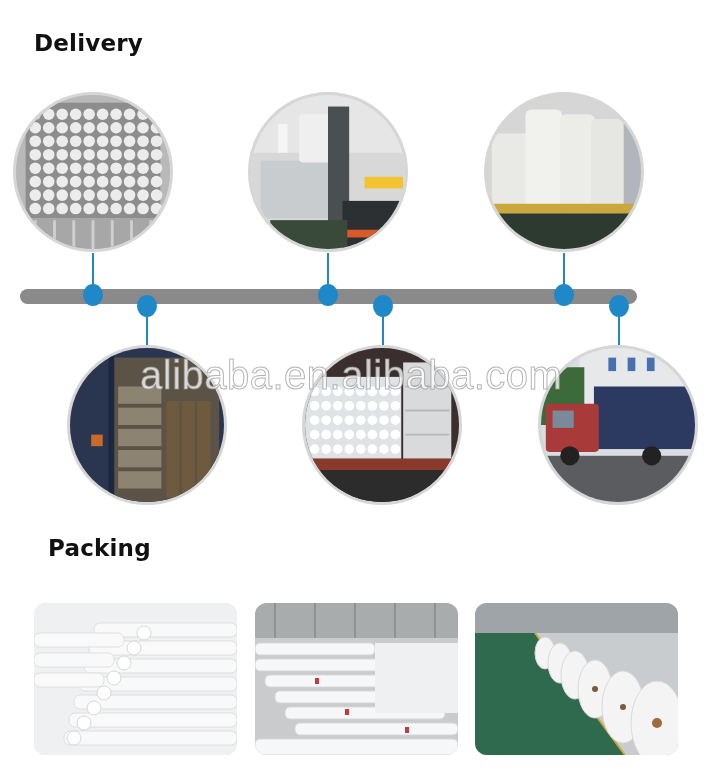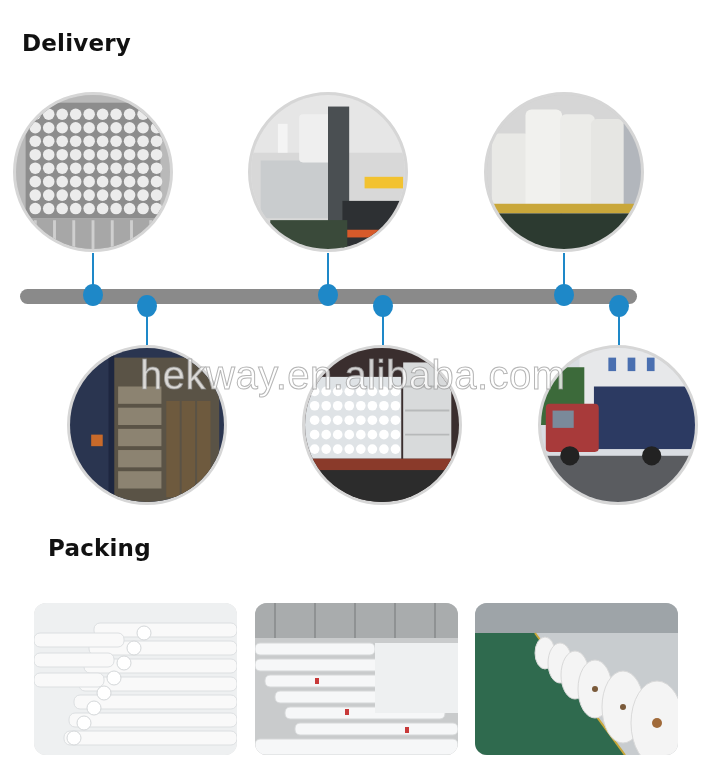--- a/index.html
+++ b/index.html
@@ -5,21 +5,21 @@
   html, body { margin: 0; padding: 0; }
   body {
     width: 706px; height: 777px; position: relative; overflow: hidden;
     background: #ffffff;
     font-family: "DejaVu Sans", "Liberation Sans", sans-serif;
   }
   .heading {
     position: absolute; left: 22px; margin: 0;
     font-size: 23px; font-weight: 600; color: #111; letter-spacing: 0.2px;
   }
-  #h-delivery { top: 30px; }
+  #h-delivery { top: 30px; margin-left: 12px; }
   #h-packing { top: 535px; left: 26px; margin-left: 22px; }
 
   .bar {
     position: absolute; left: 20px; top: 289px; width: 617px; height: 15px;
     border-radius: 8px; background: #8a8a8a;
   }
   .stem { position: absolute; width: 2px; background: #1e88c8; }
   .dot {
     position: absolute; width: 20px; height: 22px; border-radius: 50%;
     background: #1e88c8;
@@ -281,21 +281,21 @@
     <rect x="0" y="20" width="45" height="60" fill="#3c6a3a"></rect>
     <rect x="55" y="40" width="105" height="65" fill="#2c3a62"></rect>
     <rect x="5" y="58" width="55" height="50" rx="4" fill="#a83a3a"></rect>
     <rect x="12" y="65" width="22" height="18" fill="#7a8a9a"></rect>
     <rect x="0" y="112" width="160" height="48" fill="#5a5c60"></rect>
     <circle cx="30" cy="112" r="10" fill="#222"></circle>
       <circle cx="115" cy="112" r="10" fill="#222"></circle>
   </svg>
 </div>
 
-<div class="watermark">hekway.en.alibaba.com</div>
+<div class="watermark">alibaba.en.alibaba.com</div>
 
 <h2 class="heading" id="h-packing">Packing</h2>
 
 <div class="photo" style="left:34px;">
   <svg viewBox="0 0 203 152" preserveAspectRatio="none">
     <rect width="203" height="152" fill="#eef0f1"></rect>
     <g fill="#f9f9f9" stroke="#dcdfe1" stroke-width="1">
       <rect x="60" y="20" width="143" height="14" rx="6"></rect>
         <rect x="55" y="38" width="148" height="14" rx="6"></rect>
         <rect x="50" y="56" width="153" height="14" rx="6"></rect>

